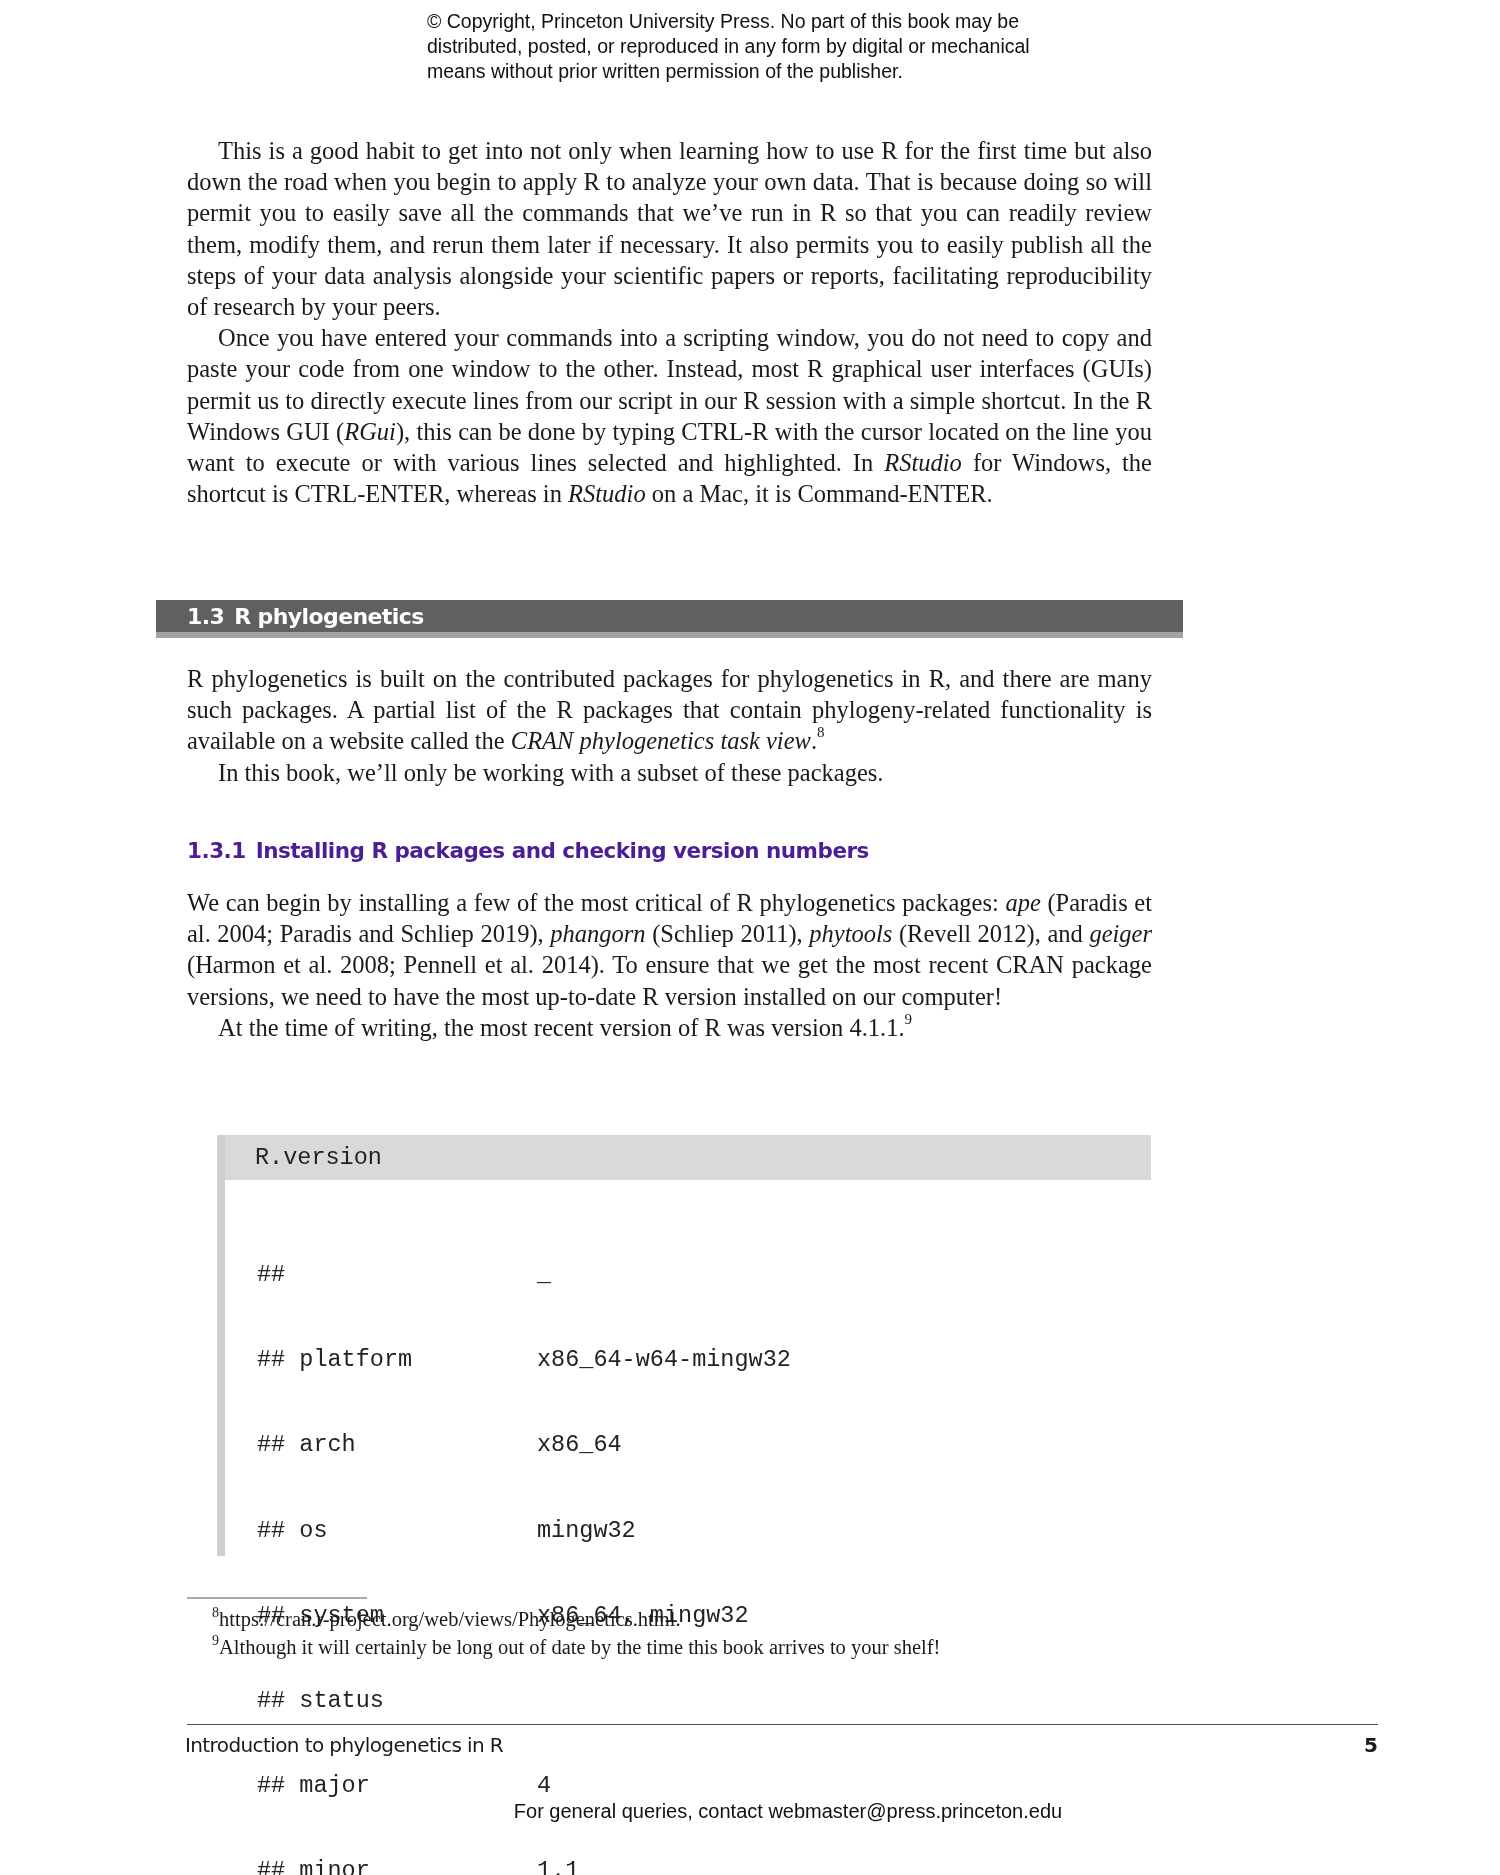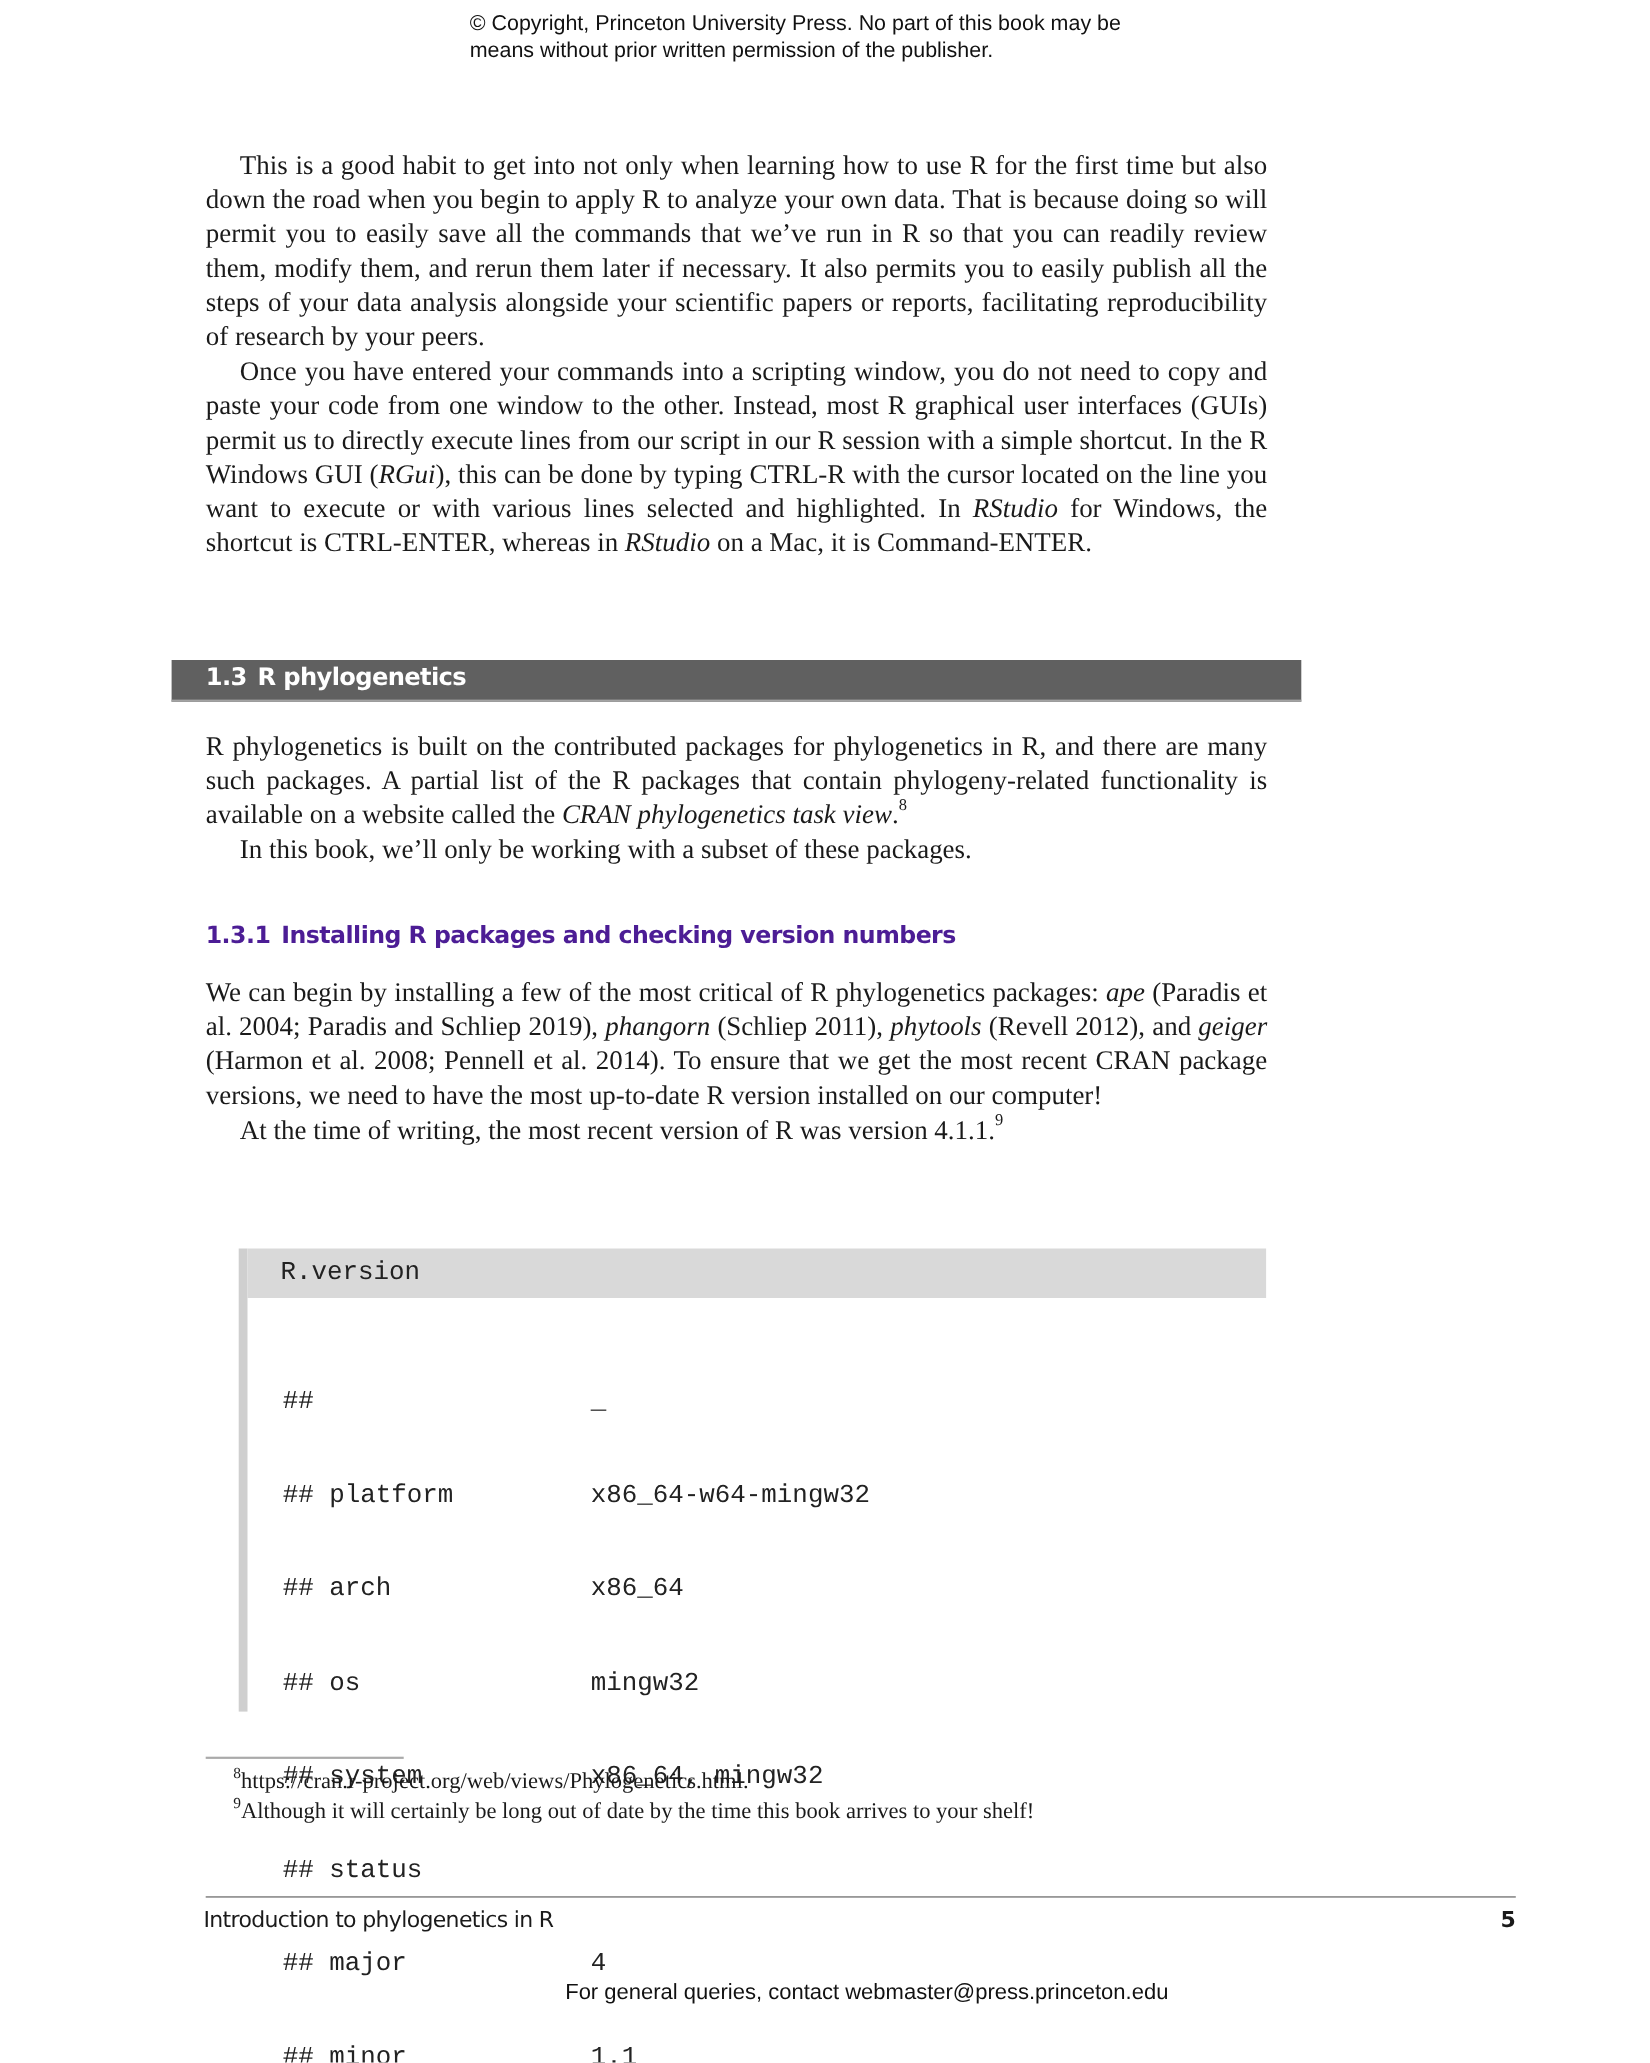--- a/index.html
+++ b/index.html
@@ -11,21 +11,21 @@
   }
   .body-text {
     font-family: "Liberation Serif", serif; font-size: 24.5px; line-height: 31.2px;
     text-align: justify; color: #1a1a1a;
   }
   .para { margin: 0; text-indent: 0; }
   .para.indent { text-indent: 31px; }
   .para-block { left: 187px; width: 965px; }
   .section-bar {
     left: 156px; top: 600px; width: 1027px; height: 38px;
-    background: #606060; border-bottom: 2px solid #a3a3a3; box-sizing: border-box;
+    background: #606060; border-bottom: 6px solid #a3a3a3; box-sizing: border-box;
   }
   .section-title {
     position: absolute; left: 31px; top: 4px;
     font-family: "DejaVu Sans", sans-serif; font-weight: bold; font-size: 22px; color: #ffffff;
     letter-spacing: -0.6px;
   }
   .section-title .num { margin-right: 10px; }
   .subsection {
     left: 187px; top: 838px;
     font-family: "DejaVu Sans", sans-serif; font-weight: bold; font-size: 21.5px; color: #4c1d95;
@@ -68,20 +68,21 @@
   .contact {
     left: 0; width: 1500px; top: 1800px; text-align: center;
     font-family: "Liberation Sans", sans-serif; font-size: 20px; color: #111; padding-left: 38px;
   }
 </style>
 </head>
 <body>
 
 <div class="abs copyright">
   <div>© Copyright, Princeton University Press. No part of this book may be</div>
+  <div>distributed, posted, or reproduced in any form by digital or mechanical</div>
   <div>means without prior written permission of the publisher.</div>
 </div>
 
 <div class="abs body-text para-block" style="top:135px;">
   <p class="para indent">This is a good habit to get into not only when learning how to use R for the first time but also down the road when you begin to apply R to analyze your own data. That is because doing so will permit you to easily save all the commands that we’ve run in R so that you can readily review them, modify them, and rerun them later if necessary. It also permits you to easily publish all the steps of your data analysis alongside your scientific papers or reports, facilitating reproducibility of research by your peers.</p>
   <p class="para indent"><span>Once you have entered your commands into a scripting window, you do not need to copy and paste your code from one window to the other. Instead, most R graphical user interfaces (GUIs) permit us to directly execute lines from our script in our R session with a simple shortcut. In the R Windows GUI (</span><i>RGui</i><span>), this can be done by typing CTRL-R with the cur­sor located on the line you want to execute or with various lines selected and highlighted. In </span><i>RStudio</i><span> for Windows, the shortcut is CTRL-ENTER, whereas in </span><i>RStudio</i><span> on a Mac, it is Command-ENTER.</span></p>
 </div>
 
 <div class="abs section-bar">
   <div class="section-title"><span class="num">1.3</span><span>R phylogenetics</span></div>

